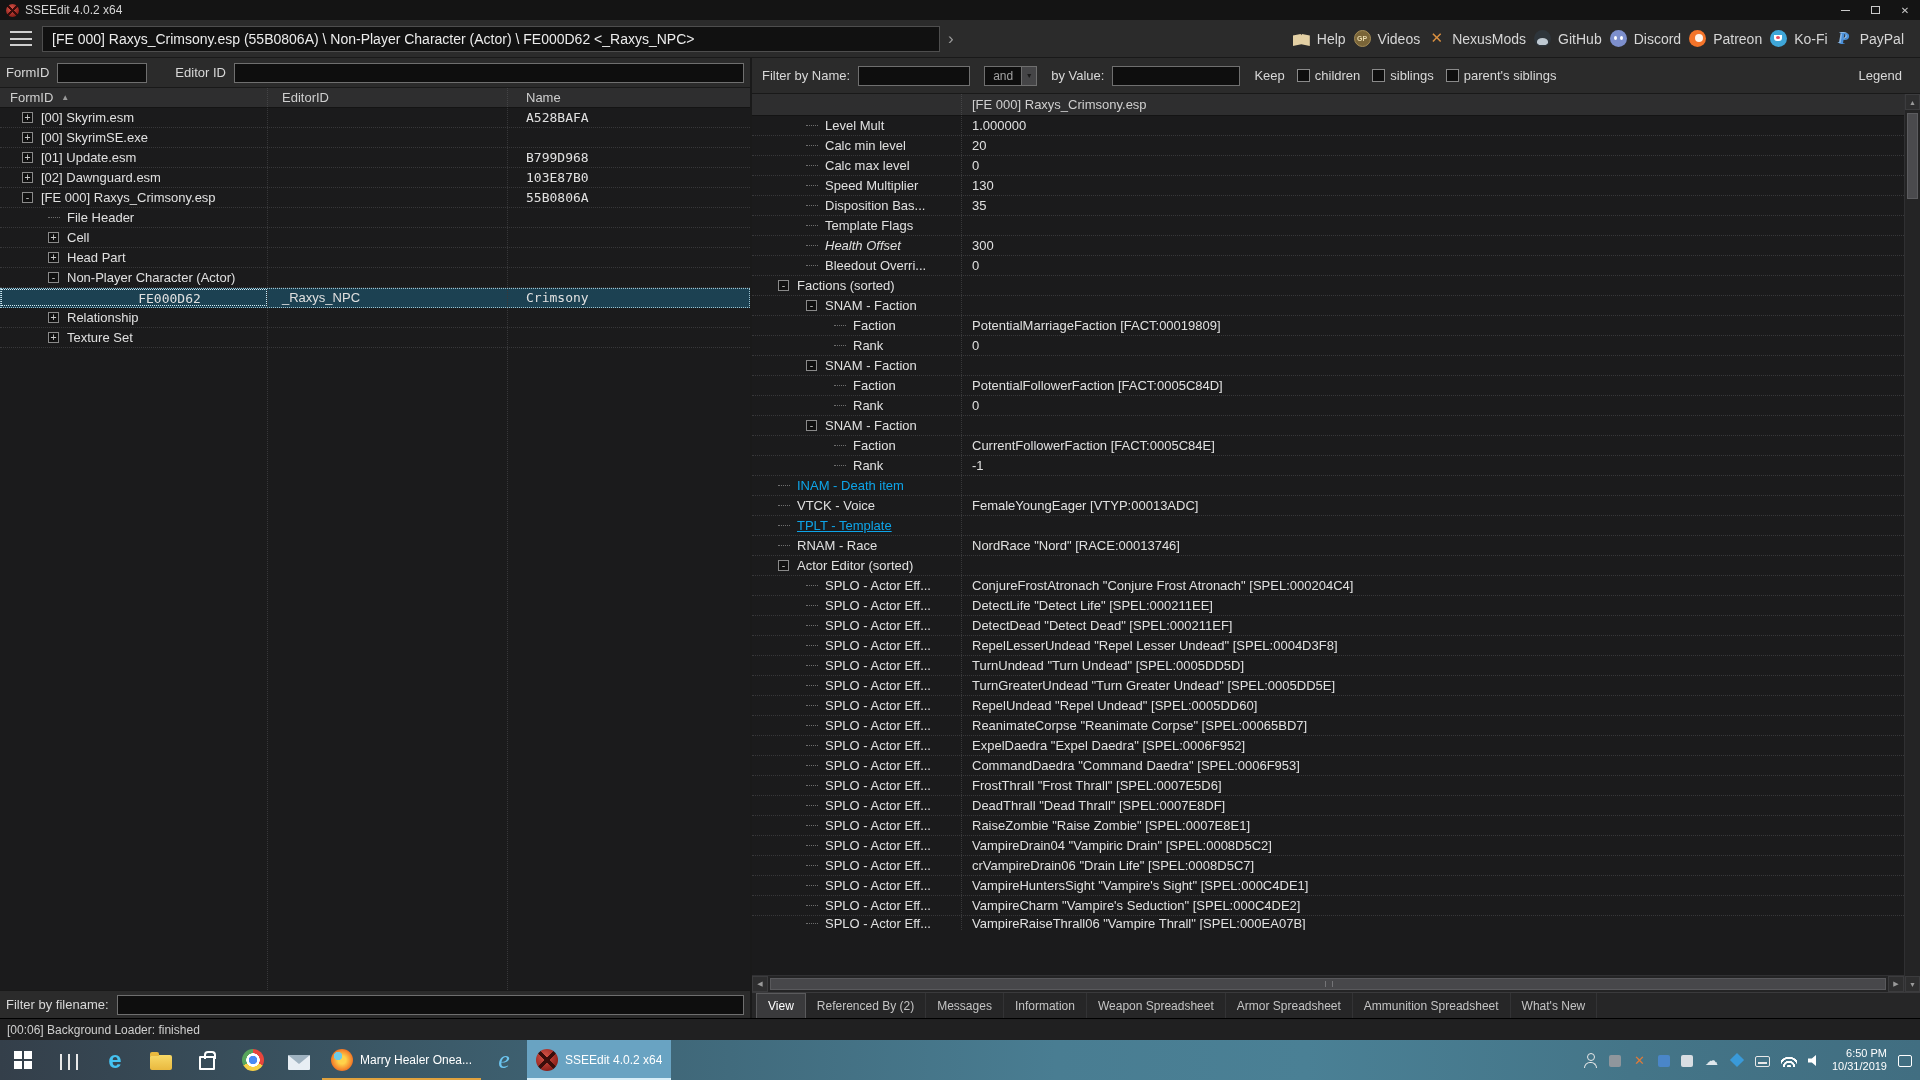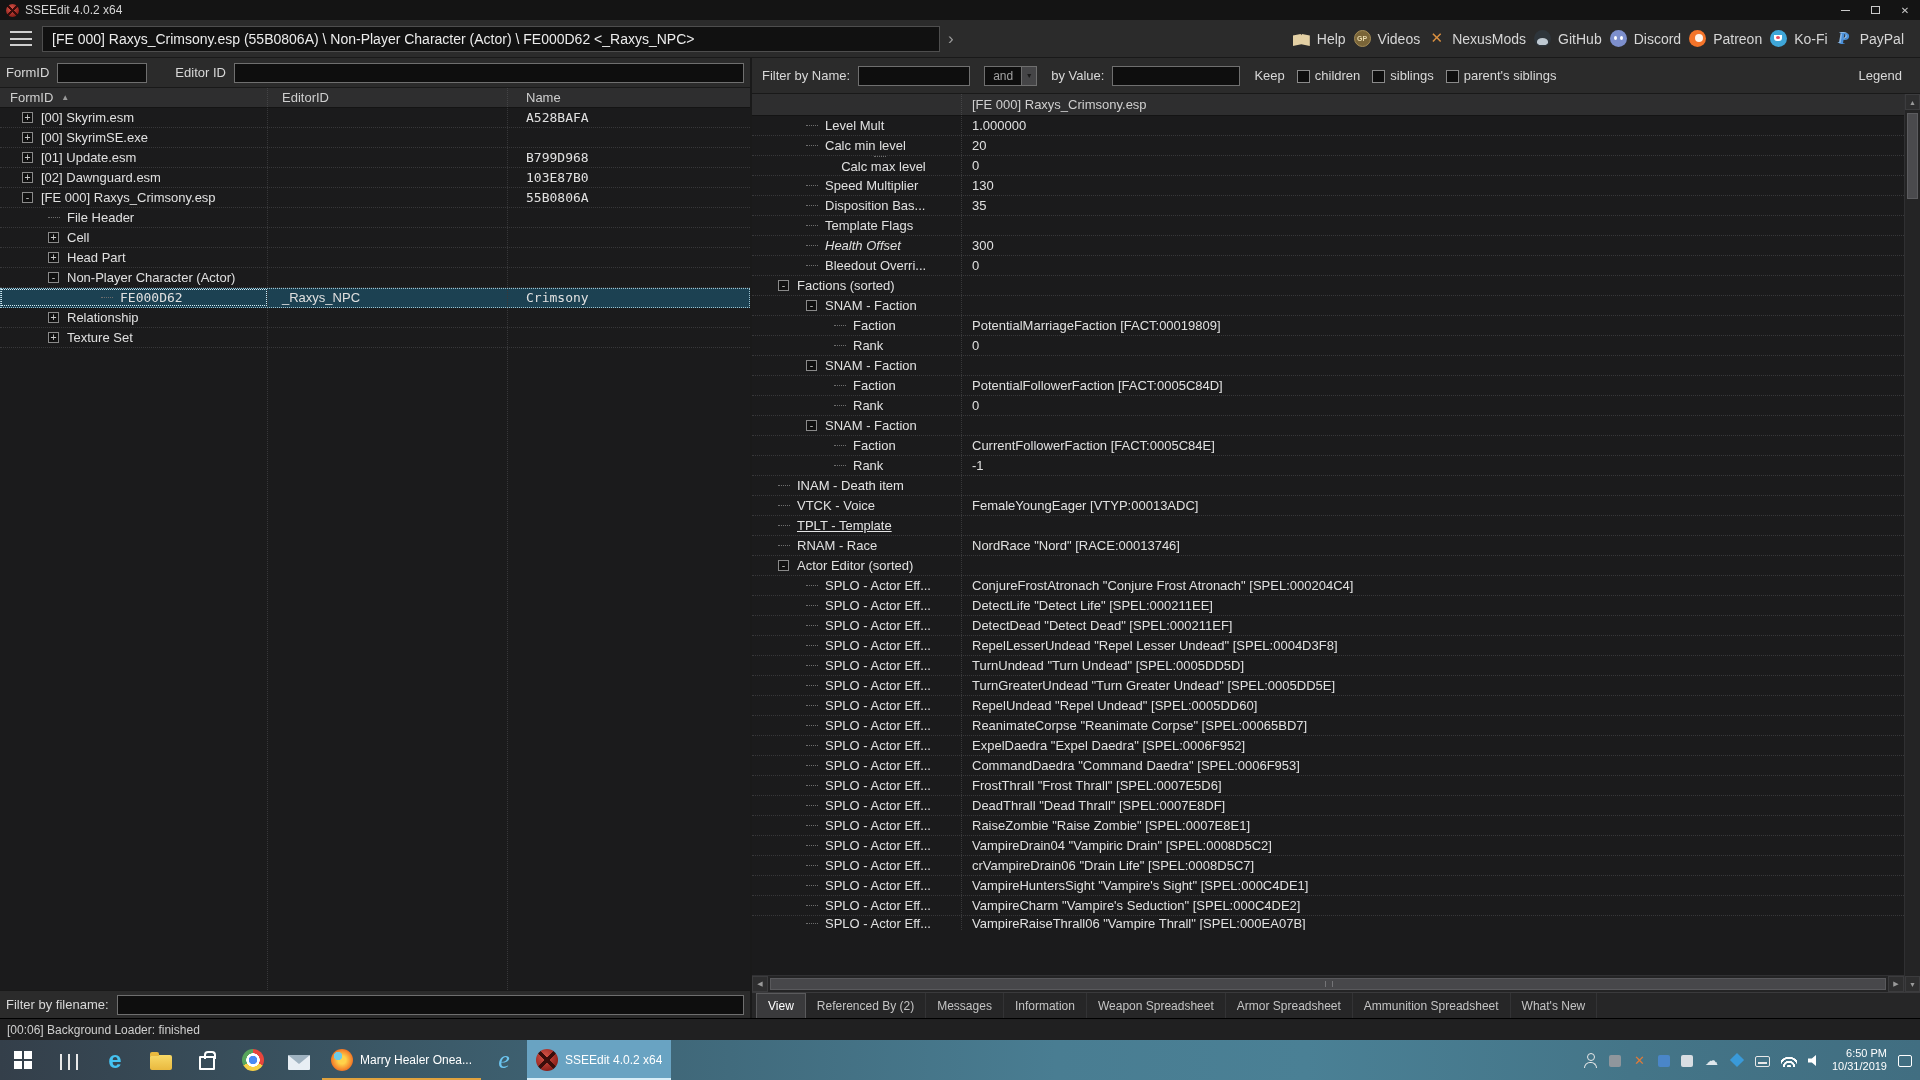--- a/index.html
+++ b/index.html
@@ -94,36 +94,36 @@
     background:#2b2b2b; border-top:1px solid #191919; font-size:13px; color:#d8d8d8; }
 
   
   .rp-filter { height:36px; flex:none; display:flex; align-items:center; padding:0 10px;
     background:#2b2b2b; border-bottom:1px solid #191919; font-size:13px; color:#d8d8d8; }
   .rp-filter .sp { margin-left:14px; }
   .selbox { display:flex; height:20px; border:1px solid #6f6f6f; background:#0e0e0e; margin-left:14px; }
   .selbox .stxt { padding:0 8px; font-size:12px; line-height:18px; color:#a3a3a3; }
   .selbox .sarr { width:15px; background:#454547; color:#1a1a1a; font-size:7px; text-align:center;
     line-height:18px; border-left:1px solid #6f6f6f; }
-  .cbwrap { display:flex; align-items:flex-end; margin-left:12px; color:#d8d8d8; }
+  .cbwrap { display:flex; align-items:center; margin-left:12px; color:#d8d8d8; }
   .cb { width:13px; height:13px; border:1px solid #8a8a8a; background:#0e0e0e; margin-right:5px; flex:none; }
   .legend { margin-left:auto; padding-right:8px; }
   .rp-body { flex:1; display:flex; overflow:hidden; }
   .rp-content { flex:1; display:flex; flex-direction:column; background:#1b1b1c; overflow:hidden; }
   .rph { display:flex; height:22px; flex:none; background:#2e2e2f; color:#cfcfcf; font-size:13px;
     border-bottom:1px solid #141414; align-items:center; }
   .rph .h1 { width:210px; height:100%; border-right:1px dotted #454547; flex:none; }
   .rph .h2 { padding-left:10px; }
   .rrows { flex:1; overflow:hidden; display:flex; flex-direction:column; }
   .rrow { display:flex; height:20px; line-height:19px; border-bottom:1px dotted #38383a;
     font-size:13px; flex:none; }
   .rrow .rc { display:flex; align-items:center; overflow:hidden; white-space:nowrap; }
   .r1 { width:210px; flex:none; border-right:1px dotted #38383a; }
   .r2 { flex:1; padding-left:10px; }
-  .rrow.dim { color:#e5e5e5; }
+  .rrow.dim { color:#0ea5e9; }
   .rrow.clip { height:14px; overflow:hidden; border-bottom:none; }
   .hscroll { height:17px; flex:none; display:flex; background:#242425; border-top:1px solid #303032; }
   .harr { width:16px; background:#2e2e2f; border:1px solid #3c3c3e; color:#9a9a9a; font-size:7px;
     display:flex; align-items:center; justify-content:center; }
   .hthumb { flex:1; margin:2px; background:#47474a; border:1px solid #59595c; position:relative; }
   .hthumb::after { content:""; position:absolute; top:2px; bottom:2px; left:50%; width:6px;
     margin-left:-3px; border-left:1px solid #747477; border-right:1px solid #747477; }
   .vscroll { width:16px; flex:none; background:#242425; border-left:1px solid #303032;
     display:flex; flex-direction:column; }
   .varr { height:16px; background:#2e2e2f; border:1px solid #3c3c3e; color:#9a9a9a; font-size:7px;
@@ -386,21 +386,21 @@
               <span class="lbl">Non-Player Character (Actor)</span>
             </div>
             <div class="c c2">
               <span></span>
             </div>
             <div class="c c3">
               <span class="mono"></span>
             </div>
           </div>
           <div class="lrow sel">
-            <div class="c c1" style="padding-left: 101px;">
+            <div class="c c1" style="padding-left: 72px; flex-direction: column;">
               <span class="leader"></span>
               <span class="lbl mono">FE000D62</span>
             </div>
             <div class="c c2">
               <span>_Raxys_NPC</span>
             </div>
             <div class="c c3">
               <span class="mono">Crimsony</span>
             </div>
           </div>
@@ -487,21 +487,21 @@
             <div class="rrow">
               <div class="rc r1" style="padding-left: 54px;">
                 <span class="leader"></span>
                 <span>Calc min level</span>
               </div>
               <div class="rc r2">
                 <span>20</span>
               </div>
             </div>
             <div class="rrow">
-              <div class="rc r1" style="padding-left: 54px; flex-direction: column;">
+              <div class="rc r1" style="padding-left: 54px;">
                 <span class="leader"></span>
                 <span>Calc max level</span>
               </div>
               <div class="rc r2">
                 <span>0</span>
               </div>
             </div>
             <div class="rrow">
               <div class="rc r1" style="padding-left: 54px;">
                 <span class="leader"></span>

